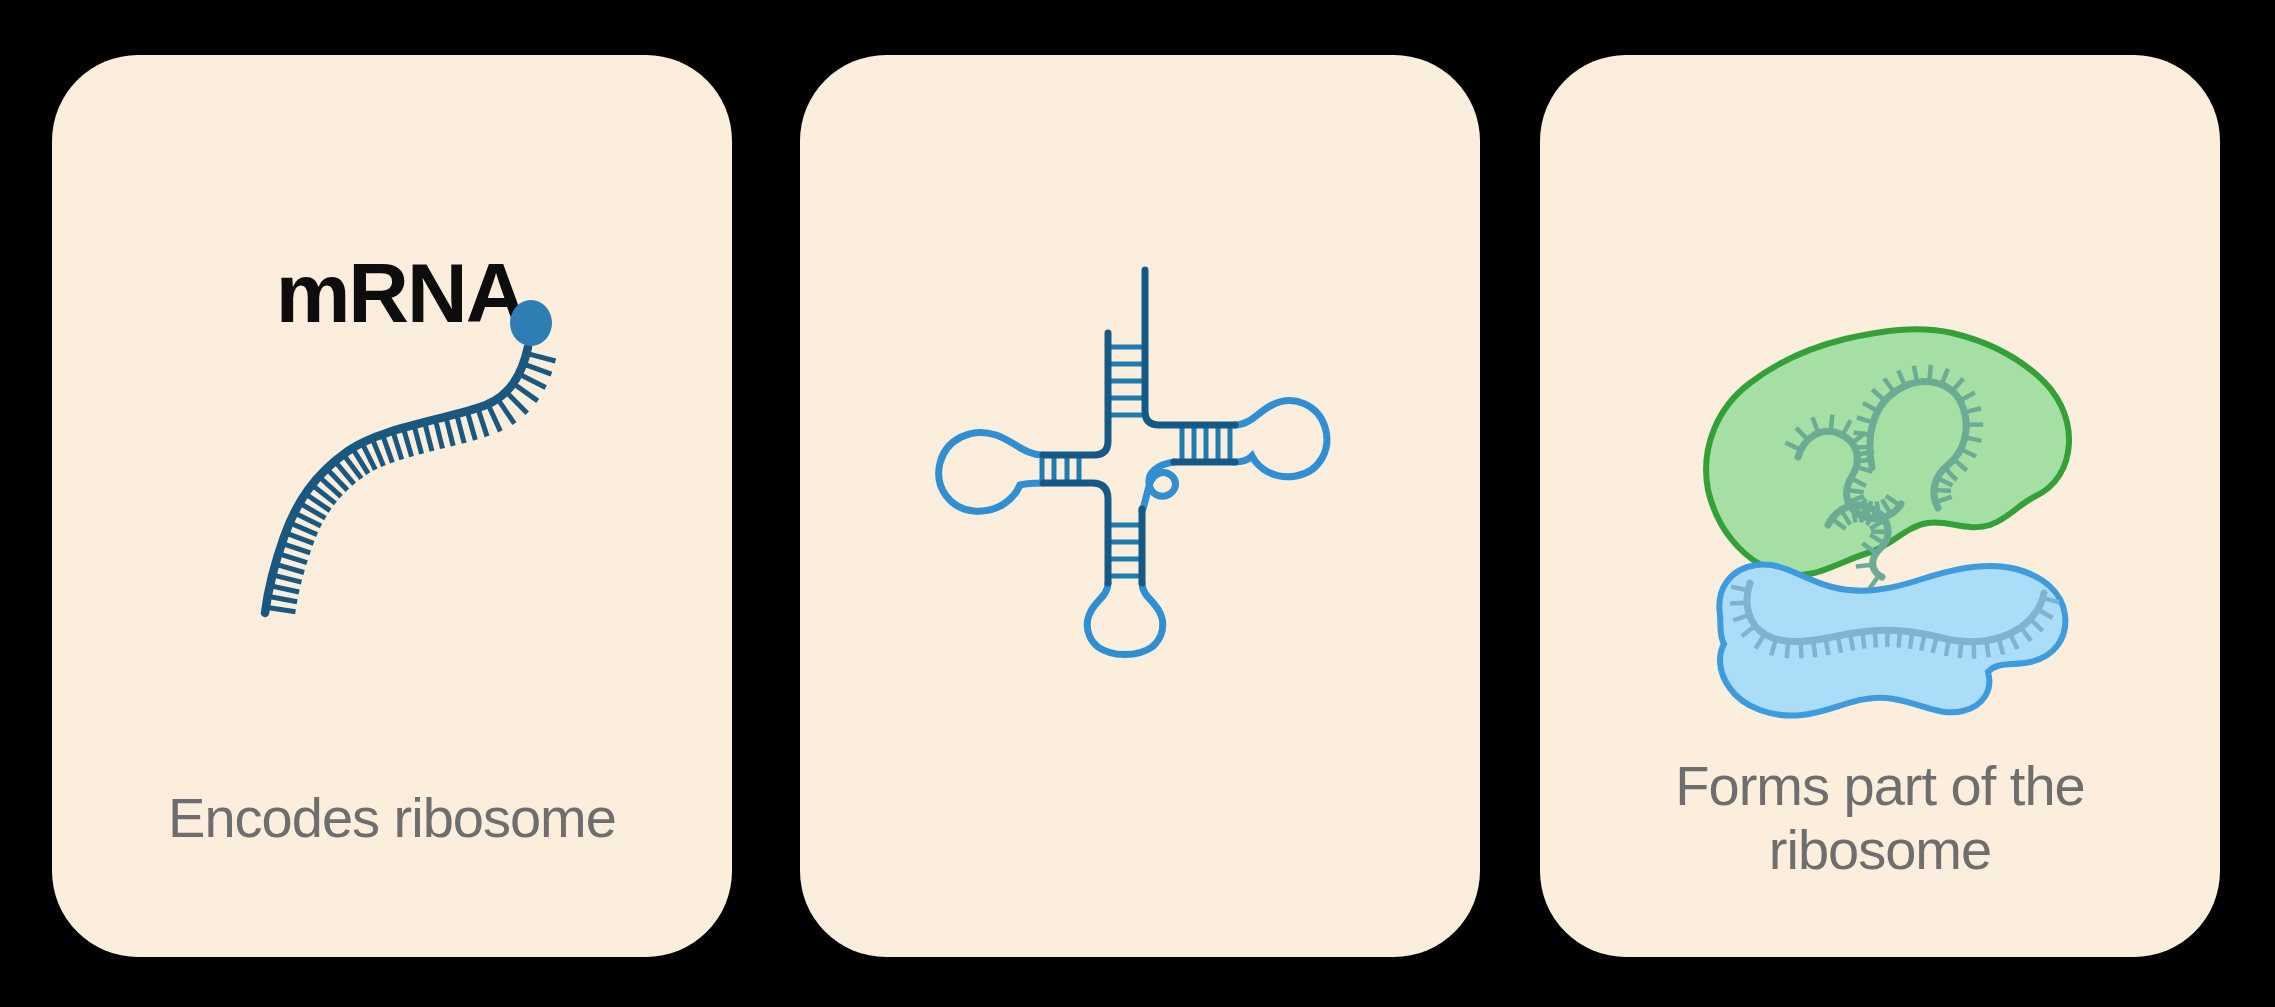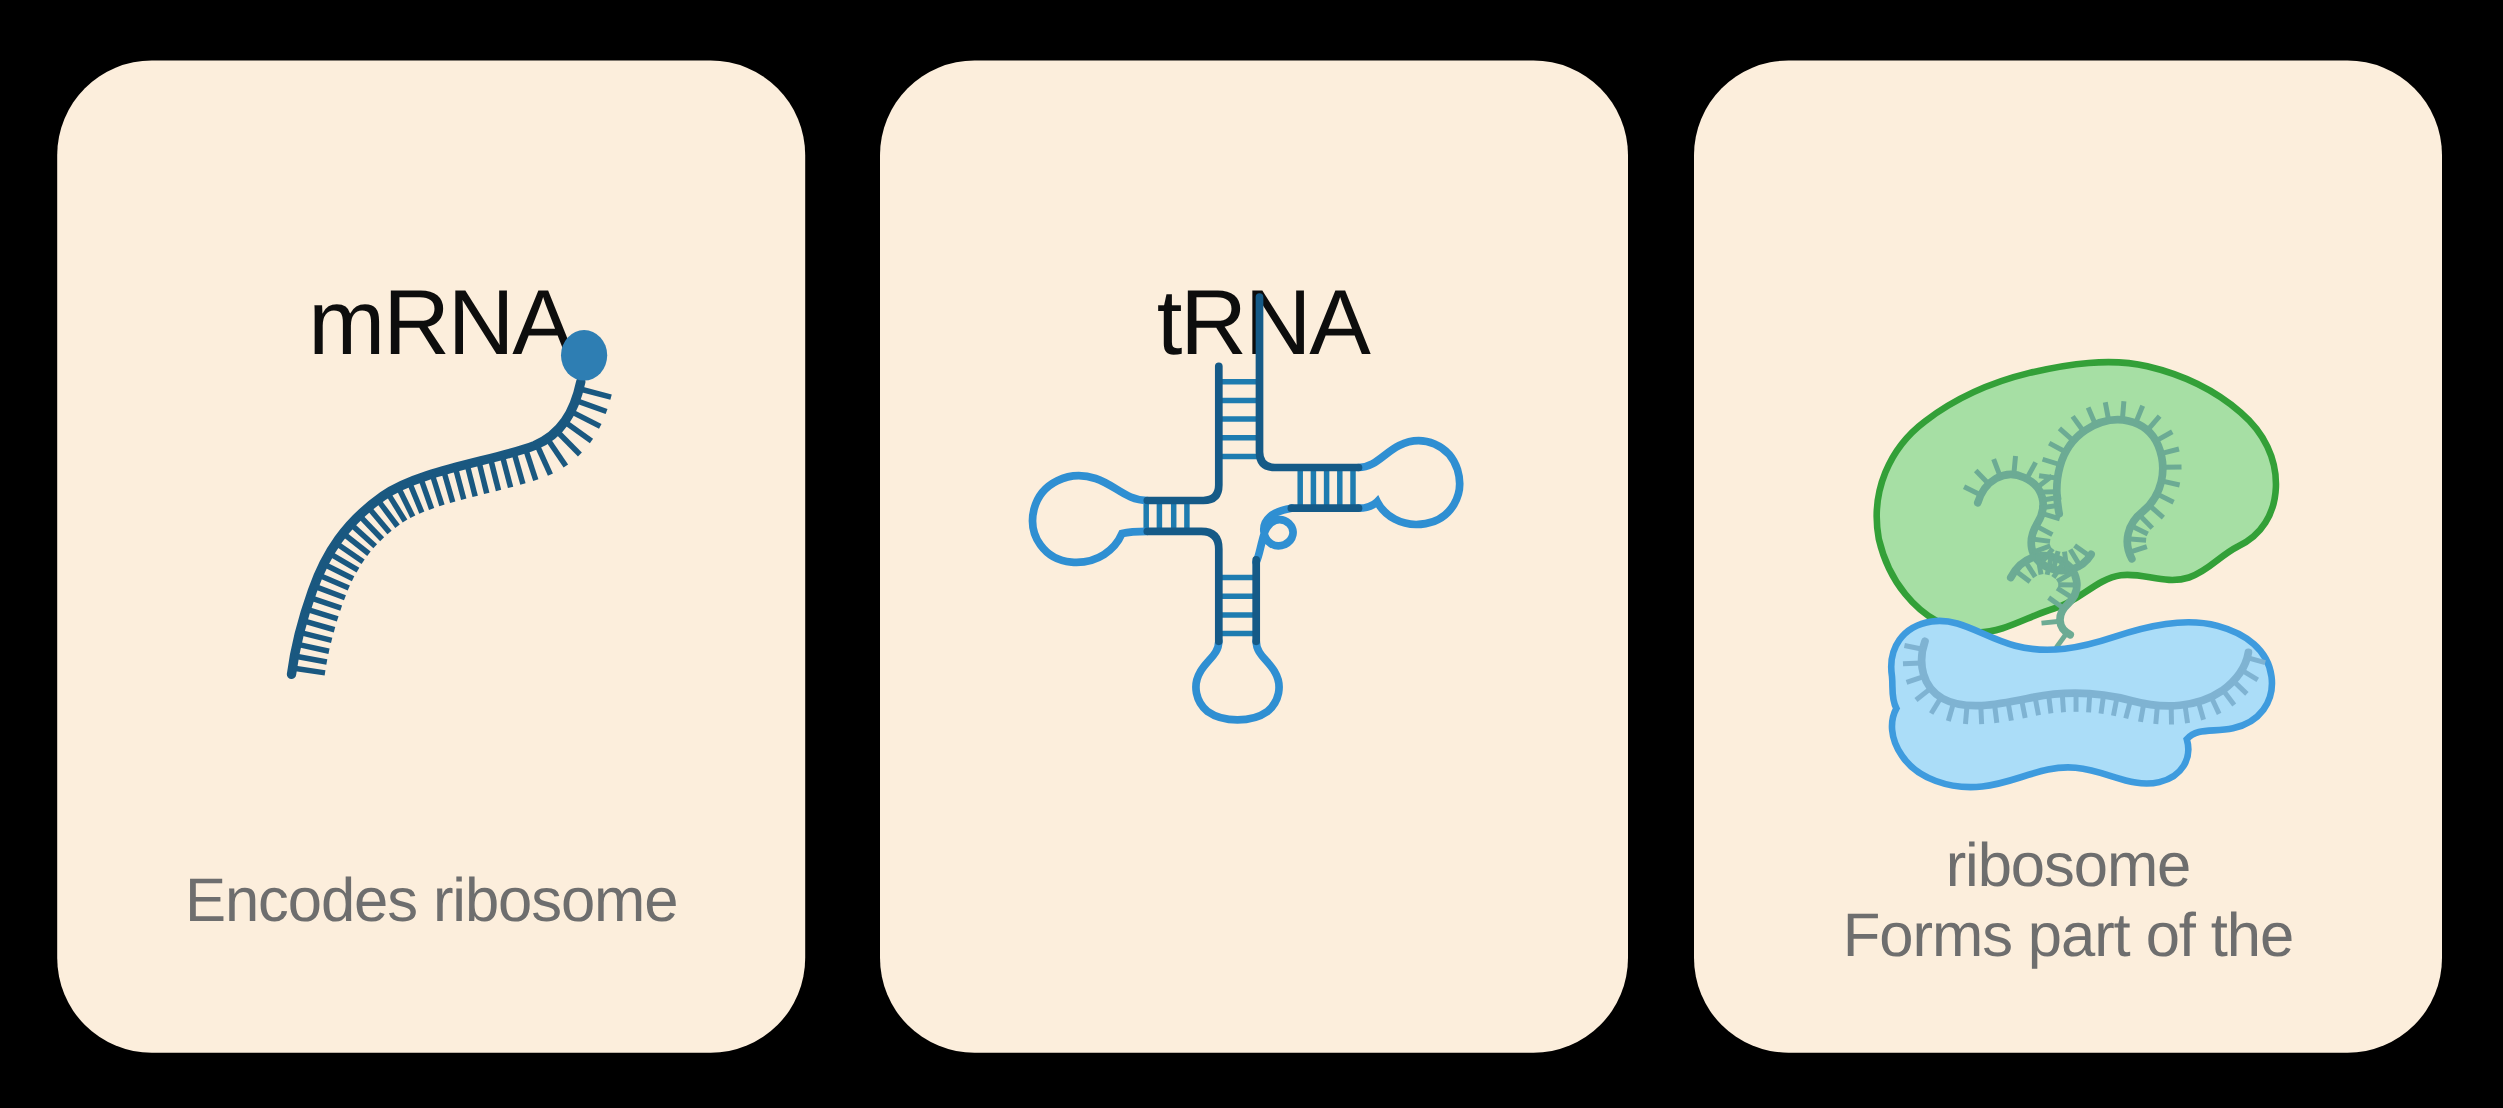--- a/index.html
+++ b/index.html
@@ -12,21 +12,21 @@
   .card{
     position:absolute;top:55px;width:680px;height:902px;
     background:#FCEEDC;border-radius:86px;
   }
   #card-mrna{left:52px;}
   #card-trna{left:800px;}
   #card-rrna{left:1540px;}
   .card-title{
     position:absolute;top:196px;left:16px;right:0;
     text-align:center;
-    font-size:84px;line-height:84px;font-weight:400;letter-spacing:-2px;
+    font-size:84px;line-height:84px;font-weight:700;letter-spacing:-2px;
     color:#0D0D0D;
   }
   .card-caption{
     position:absolute;top:655px;height:215px;left:30px;right:30px;
     display:flex;flex-direction:column;justify-content:center;align-items:center;
     font-size:56px;line-height:64px;letter-spacing:-1px;
     color:#6E6E6E;text-align:center;
   }
   svg.illustration{position:absolute;left:0;top:0;}
 </style>
@@ -79,21 +79,20 @@
       </g>
     <ellipse cx="479" cy="268" rx="21" ry="23" fill="#2E7EB3"></ellipse>
   </svg>
 
   <div class="card-caption">
     <div>Encodes ribosome</div>
   </div>
 </div>
 
 <div class="card" id="card-trna">
-  <div class="card-title">tRNA</div>
 
   <svg class="illustration" width="680" height="902" viewBox="0 0 680 902">
 
     <g stroke-width="5" fill="none" stroke="#1E7CB0">
       <line x1="308" y1="292" x2="345" y2="292"></line>
       <line x1="308" y1="309" x2="345" y2="309"></line>
       <line x1="308" y1="326" x2="345" y2="326"></line>
       <line x1="308" y1="343" x2="345" y2="343"></line>
       <line x1="308" y1="360" x2="345" y2="360"></line>
       <line x1="242" y1="400" x2="242" y2="428"></line>
@@ -220,16 +219,16 @@
         <line x1="458.5" y1="583.0" x2="463.2" y2="599.3" stroke-width="4.5" stroke-linecap="butt"></line>
         <line x1="470.2" y1="578.6" x2="477.4" y2="594.0" stroke-width="4.5" stroke-linecap="butt"></line>
         <line x1="480.9" y1="572.3" x2="491.1" y2="585.9" stroke-width="4.5" stroke-linecap="butt"></line>
         <line x1="490.3" y1="564.0" x2="502.6" y2="575.8" stroke-width="4.5" stroke-linecap="butt"></line>
         <line x1="497.9" y1="554.2" x2="512.5" y2="563.0" stroke-width="4.5" stroke-linecap="butt"></line>
         <line x1="502.9" y1="542.8" x2="519.3" y2="547.4" stroke-width="4.5" stroke-linecap="butt"></line>
       </g>
   </svg>
 
   <div class="card-caption">
+    <div>Forms part of the</div>
     <div>ribosome</div>
-    <div>Forms part of the</div>
   </div>
 </div>
 
 </body></html>

